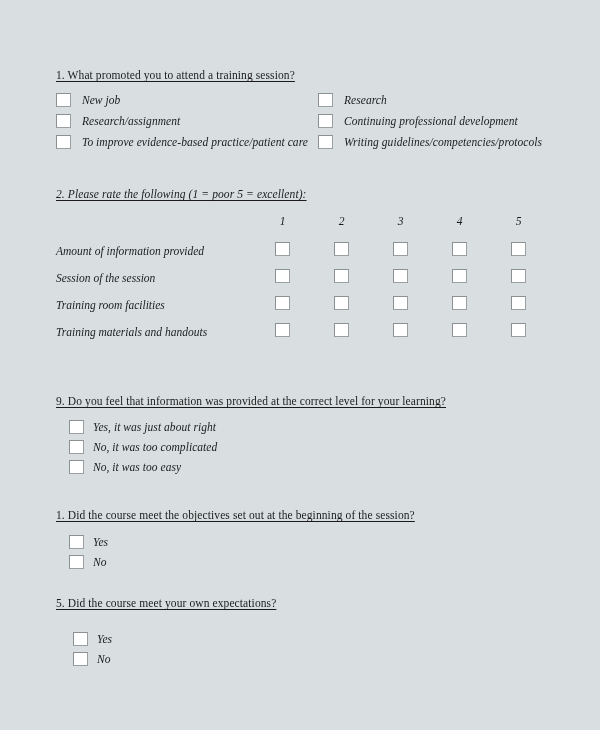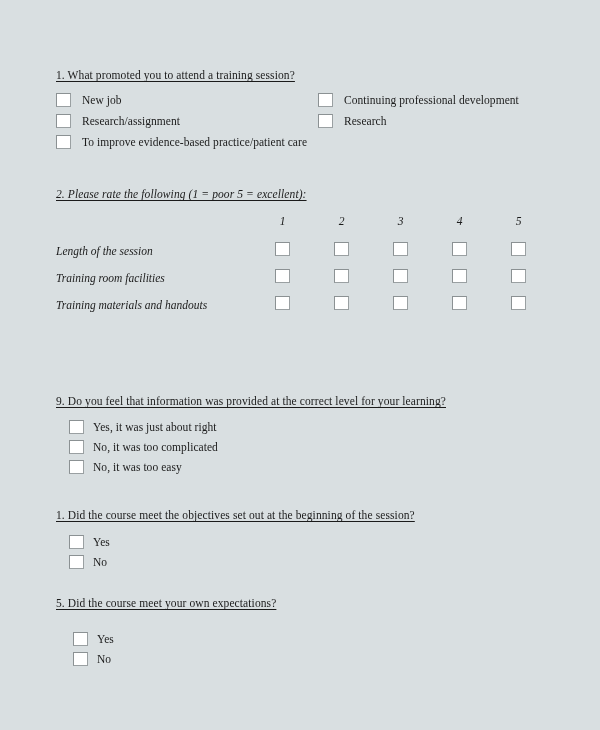--- a/index.html
+++ b/index.html
@@ -30,20 +30,21 @@
     line-height: 14px;
     text-decoration: underline;
     text-underline-offset: 2px;
     white-space: nowrap;
     letter-spacing: 0.1px;
   }
   .opt-row {
     display: flex;
     align-items: center;
     white-space: nowrap;
+    font-style: italic;
   }
   .opt-label {
     font-size: 11.5px;
     line-height: 14px;
     letter-spacing: 0.05px;
   }
   .cbx {
     width: 15px;
     height: 14px;
     box-sizing: border-box;
@@ -138,46 +139,58 @@
           <span class="opt-label">Research/assignment</span>
         </div>
         <div class="opt-row">
           <span class="cbx"></span>
           <span class="opt-label">To improve evidence-based practice/patient care</span>
         </div>
       </div>
       <div class="col-right">
         <div class="opt-row">
           <span class="cbx"></span>
+          <span class="opt-label">Research</span>
+        </div>
+        <div class="opt-row">
+          <span class="cbx"></span>
           <span class="opt-label">Continuing professional development</span>
         </div>
         <div class="opt-row">
           <span class="cbx"></span>
-          <span class="opt-label">Research</span>
+          <span class="opt-label">Writing guidelines/competencies/protocols</span>
         </div>
       </div>
     </div>
   </div>
 
   <div class="q-block" id="q2">
     <div class="q-heading">2. Please rate the following (1 = poor  5 = excellent):</div>
     <table class="grid">
       <thead>
         <tr>
           <th class="spacer"></th>
           <th class="num">1</th>
           <th class="num">2</th>
           <th class="num">3</th>
           <th class="num">4</th>
           <th class="num">5</th>
         </tr>
       </thead>
       <tbody>
         <tr>
-          <td class="rowlabel">Length of the session</td>
+          <td class="rowlabel">Amount of information provided</td>
+          <td class="cell"><span class="cbx"></span></td>
+          <td class="cell"><span class="cbx"></span></td>
+          <td class="cell"><span class="cbx"></span></td>
+          <td class="cell"><span class="cbx"></span></td>
+          <td class="cell"><span class="cbx"></span></td>
+        </tr>
+        <tr>
+          <td class="rowlabel">Session of the session</td>
           <td class="cell"><span class="cbx"></span></td>
           <td class="cell"><span class="cbx"></span></td>
           <td class="cell"><span class="cbx"></span></td>
           <td class="cell"><span class="cbx"></span></td>
           <td class="cell"><span class="cbx"></span></td>
         </tr>
         <tr>
           <td class="rowlabel">Training room facilities</td>
           <td class="cell"><span class="cbx"></span></td>
           <td class="cell"><span class="cbx"></span></td>

